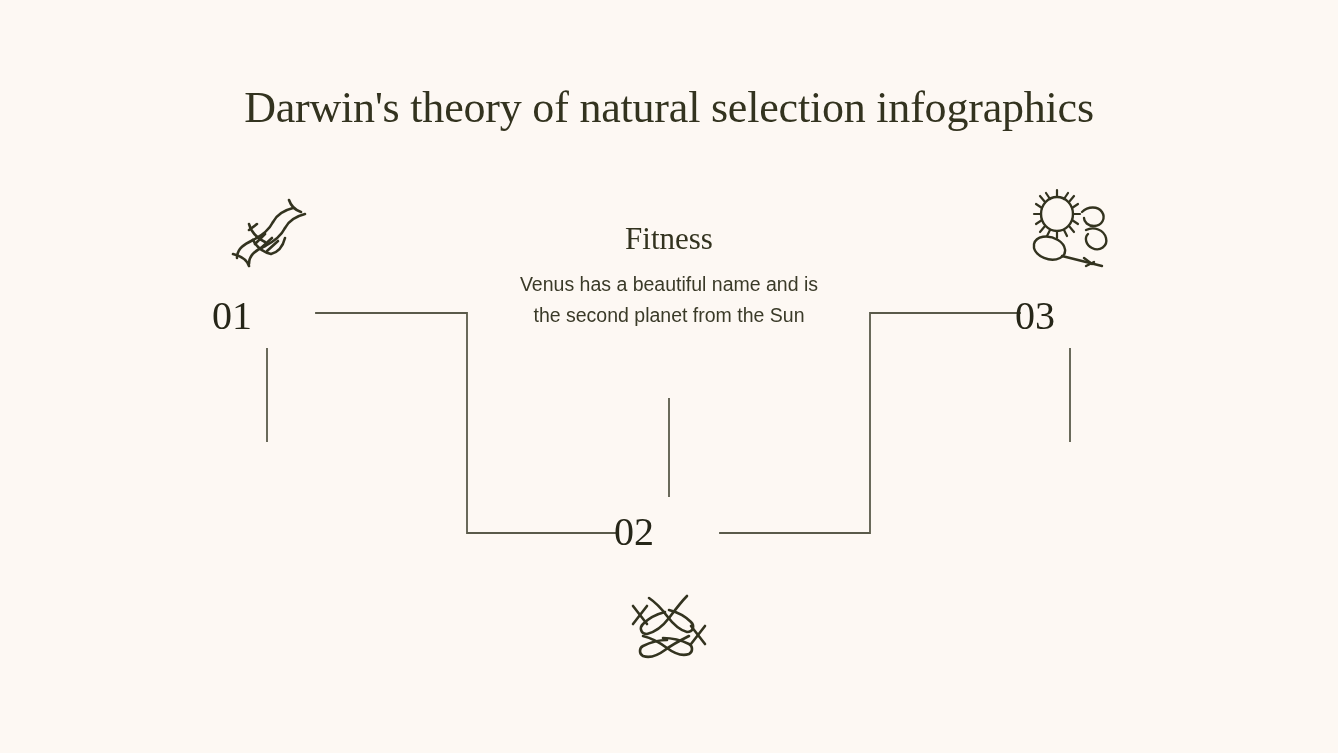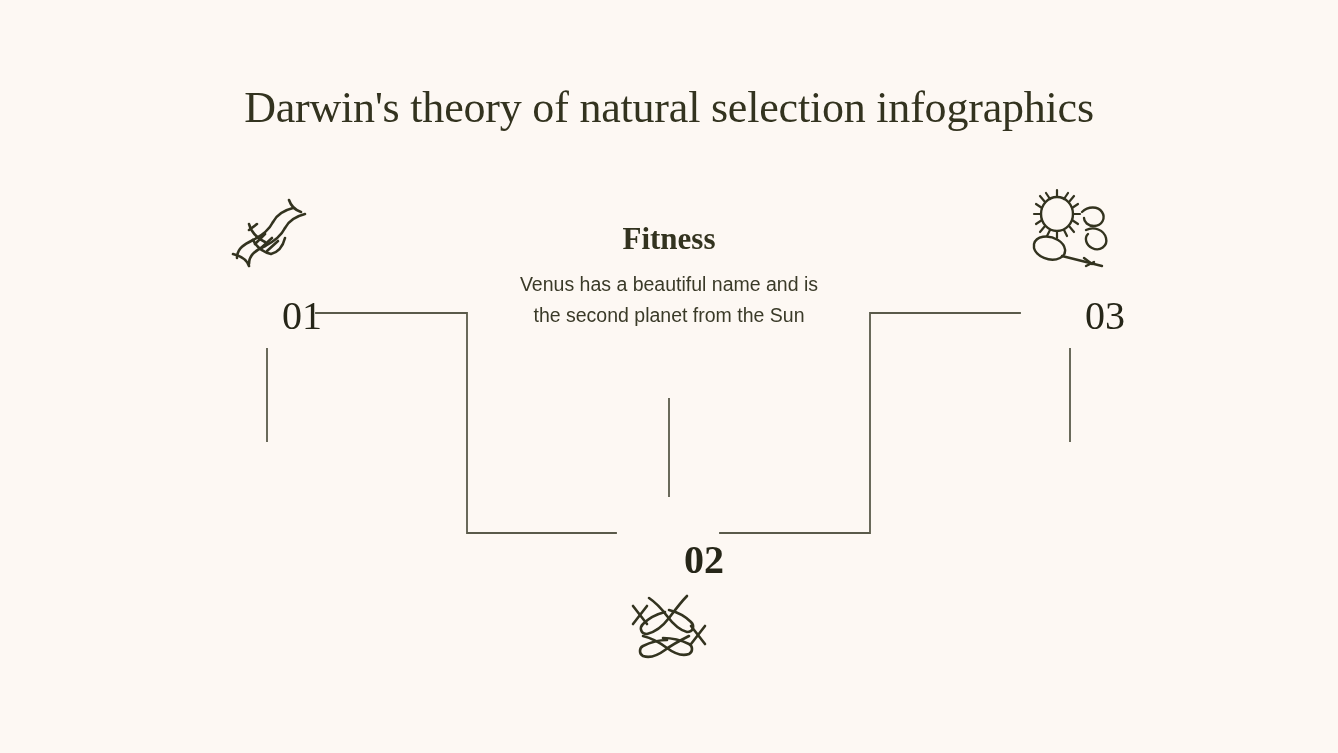--- a/index.html
+++ b/index.html
@@ -61,37 +61,37 @@
   #icon-chromo { left: 621px; top: 578px; }
   #icon-microbe{ left: 1024px; top: 186px; }
 
   
   .num {
     position: absolute;
     font-family: "Liberation Serif", serif;
     font-size: 40px;
     font-weight: 400;
     color: #262618;
-    text-align: right;
+    text-align: left;
     width: 110px;
     line-height: 1;
   }
   #num-01 { left: 212px; top: 296px; }
-  #num-02 { left: 614px; top: 540px; font-weight: bold; }
+  #num-02 { left: 614px; top: 512px; }
   #num-03 { left: 1015px; top: 296px; }
 
   
   .block {
     position: absolute;
     text-align: center;
   }
   .block h2 {
     margin: 0 0 10px 0;
     font-family: "Liberation Serif", serif;
-    font-weight: 700;
+    font-weight: 400;
     font-size: 31px;
     line-height: 1.1;
     color: #33331F;
   }
   .block p {
     margin: 13px;
     font-size: 19.5px;
     line-height: 1.58;
     color: #3A3A28;
     font-weight: 400;

